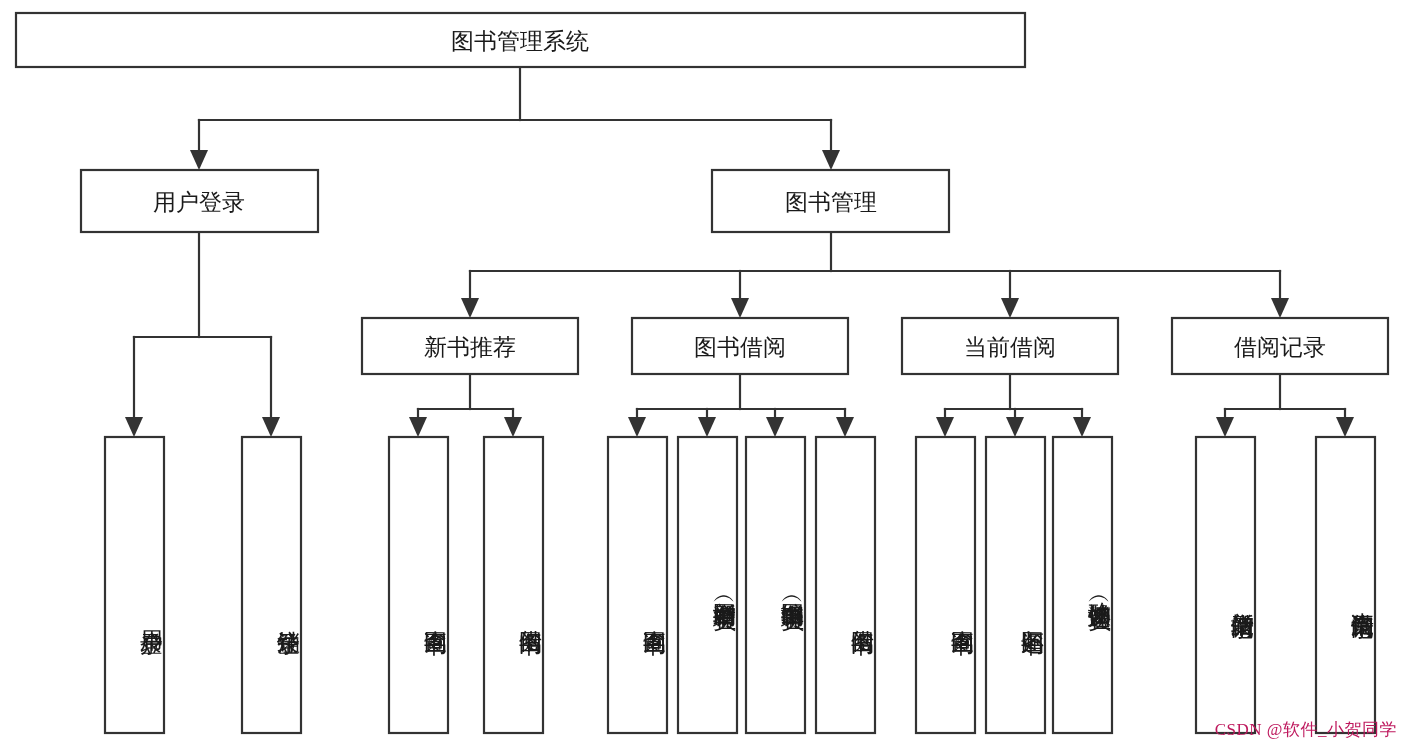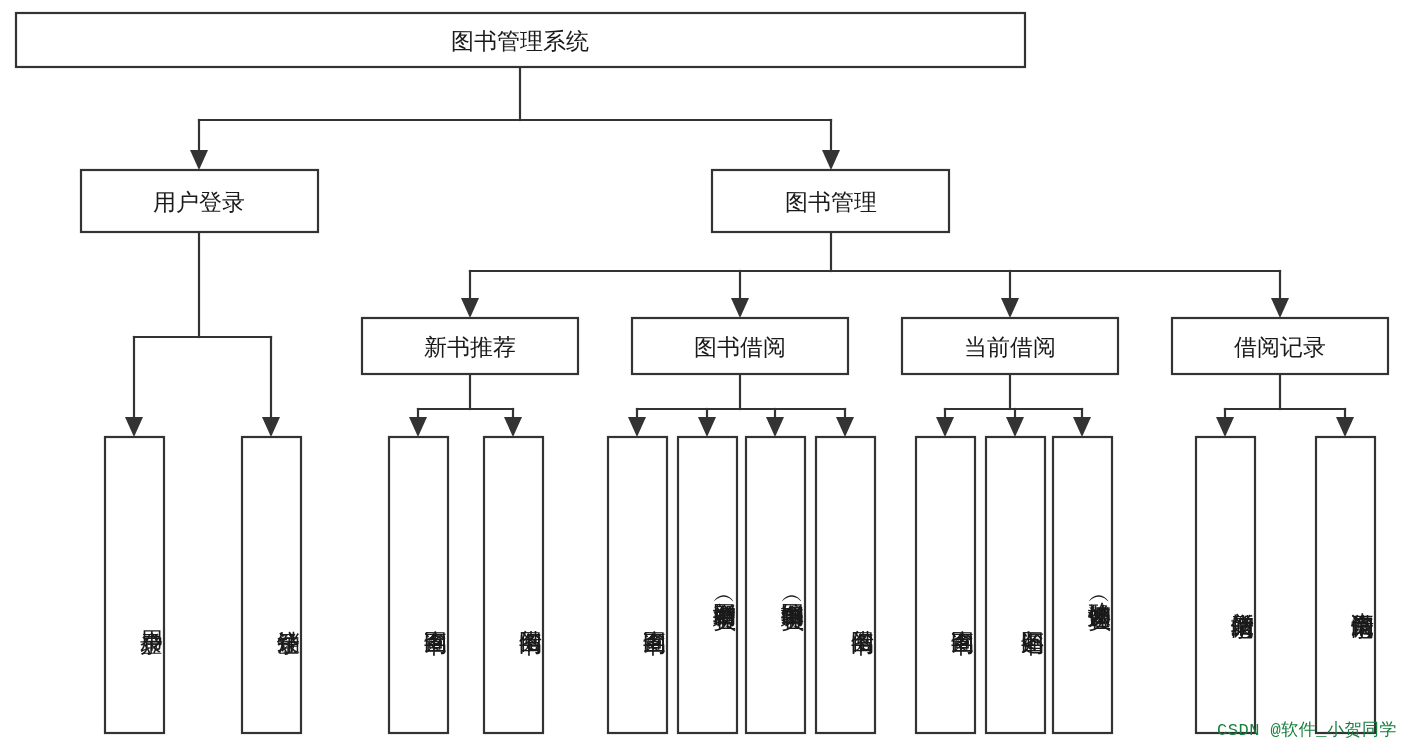--- a/index.html
+++ b/index.html
@@ -63,23 +63,23 @@
     line-height: 1.08;
     color: #1a1a1a;
     letter-spacing: 1px;
     white-space: nowrap;
     pointer-events: none;
   }
   .watermark {
     position: absolute;
     right: 8px;
     bottom: 6px;
-    font-family: Liberation Mono, monospace;
+    font-family: Liberation Serif, serif;
     font-size: 17px;
-    color: #15803d;
+    color: #be185d;
     letter-spacing: 0.5px;
     user-select: none;
   }
 </style>
 </head>
 <body>
 
 <div id="diagram-root">
 
   <svg class="diagram-svg" viewBox="0 0 1405 747" xmlns="http://www.w3.org/2000/svg">

